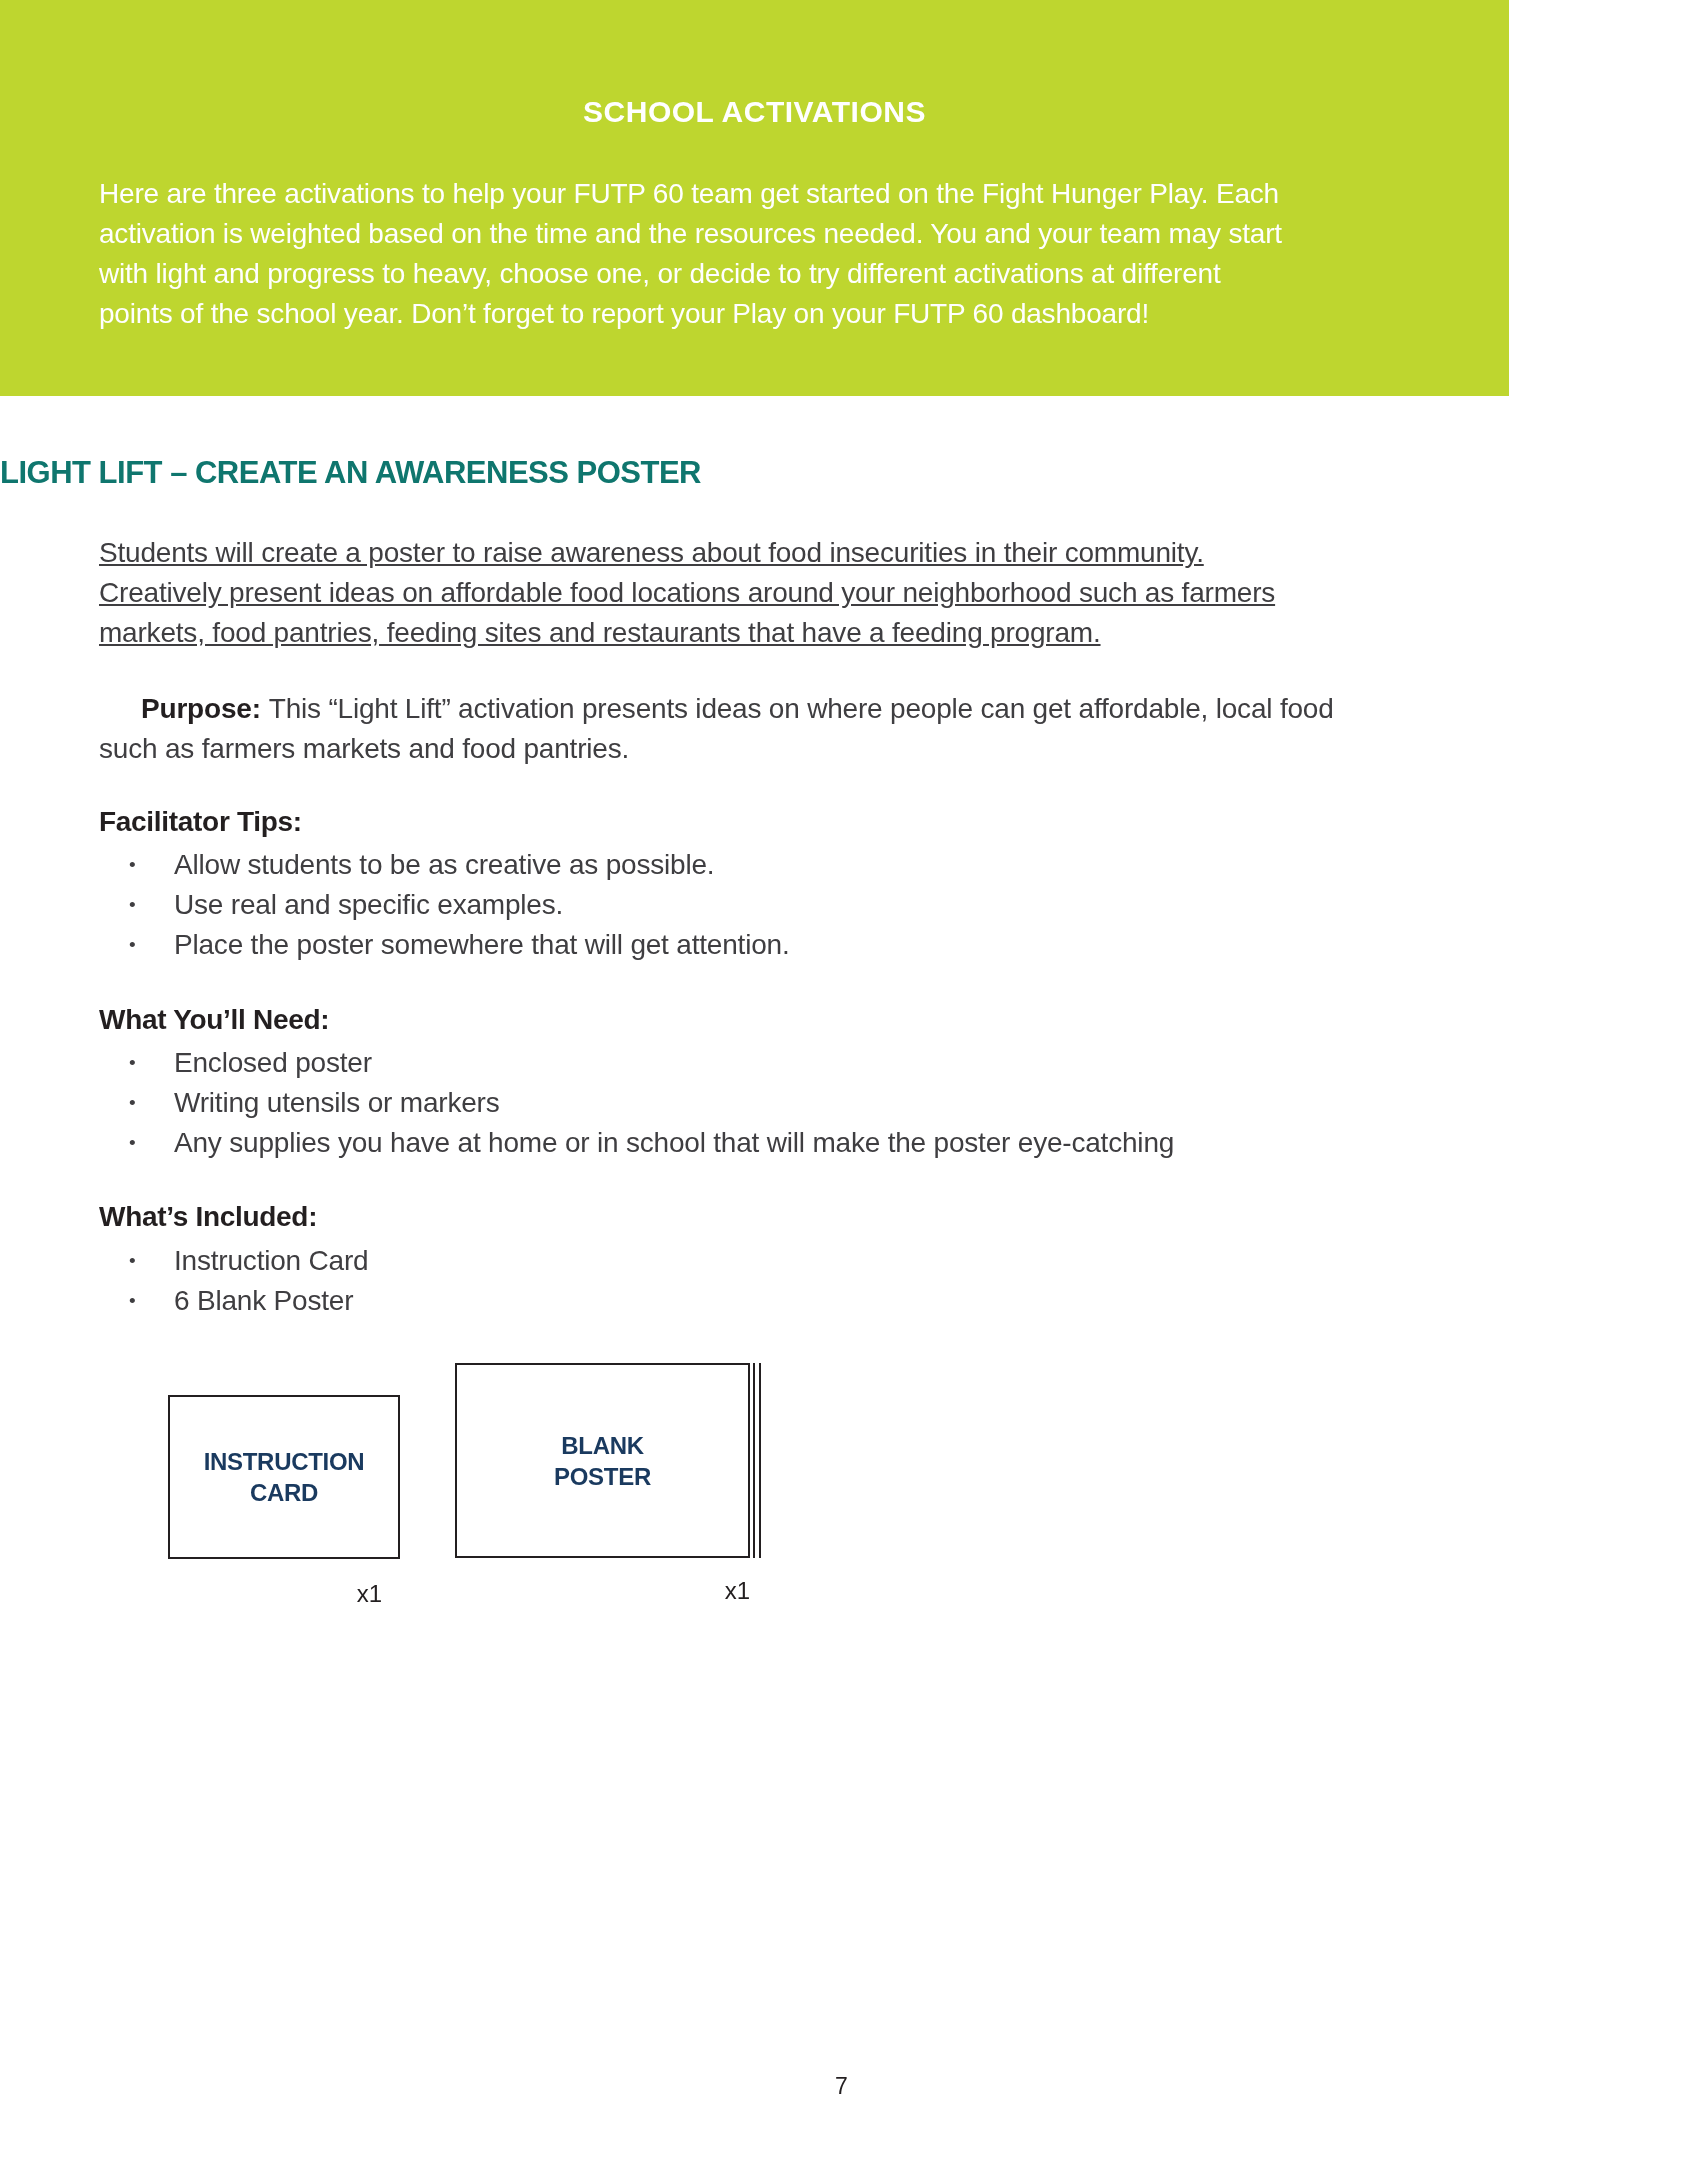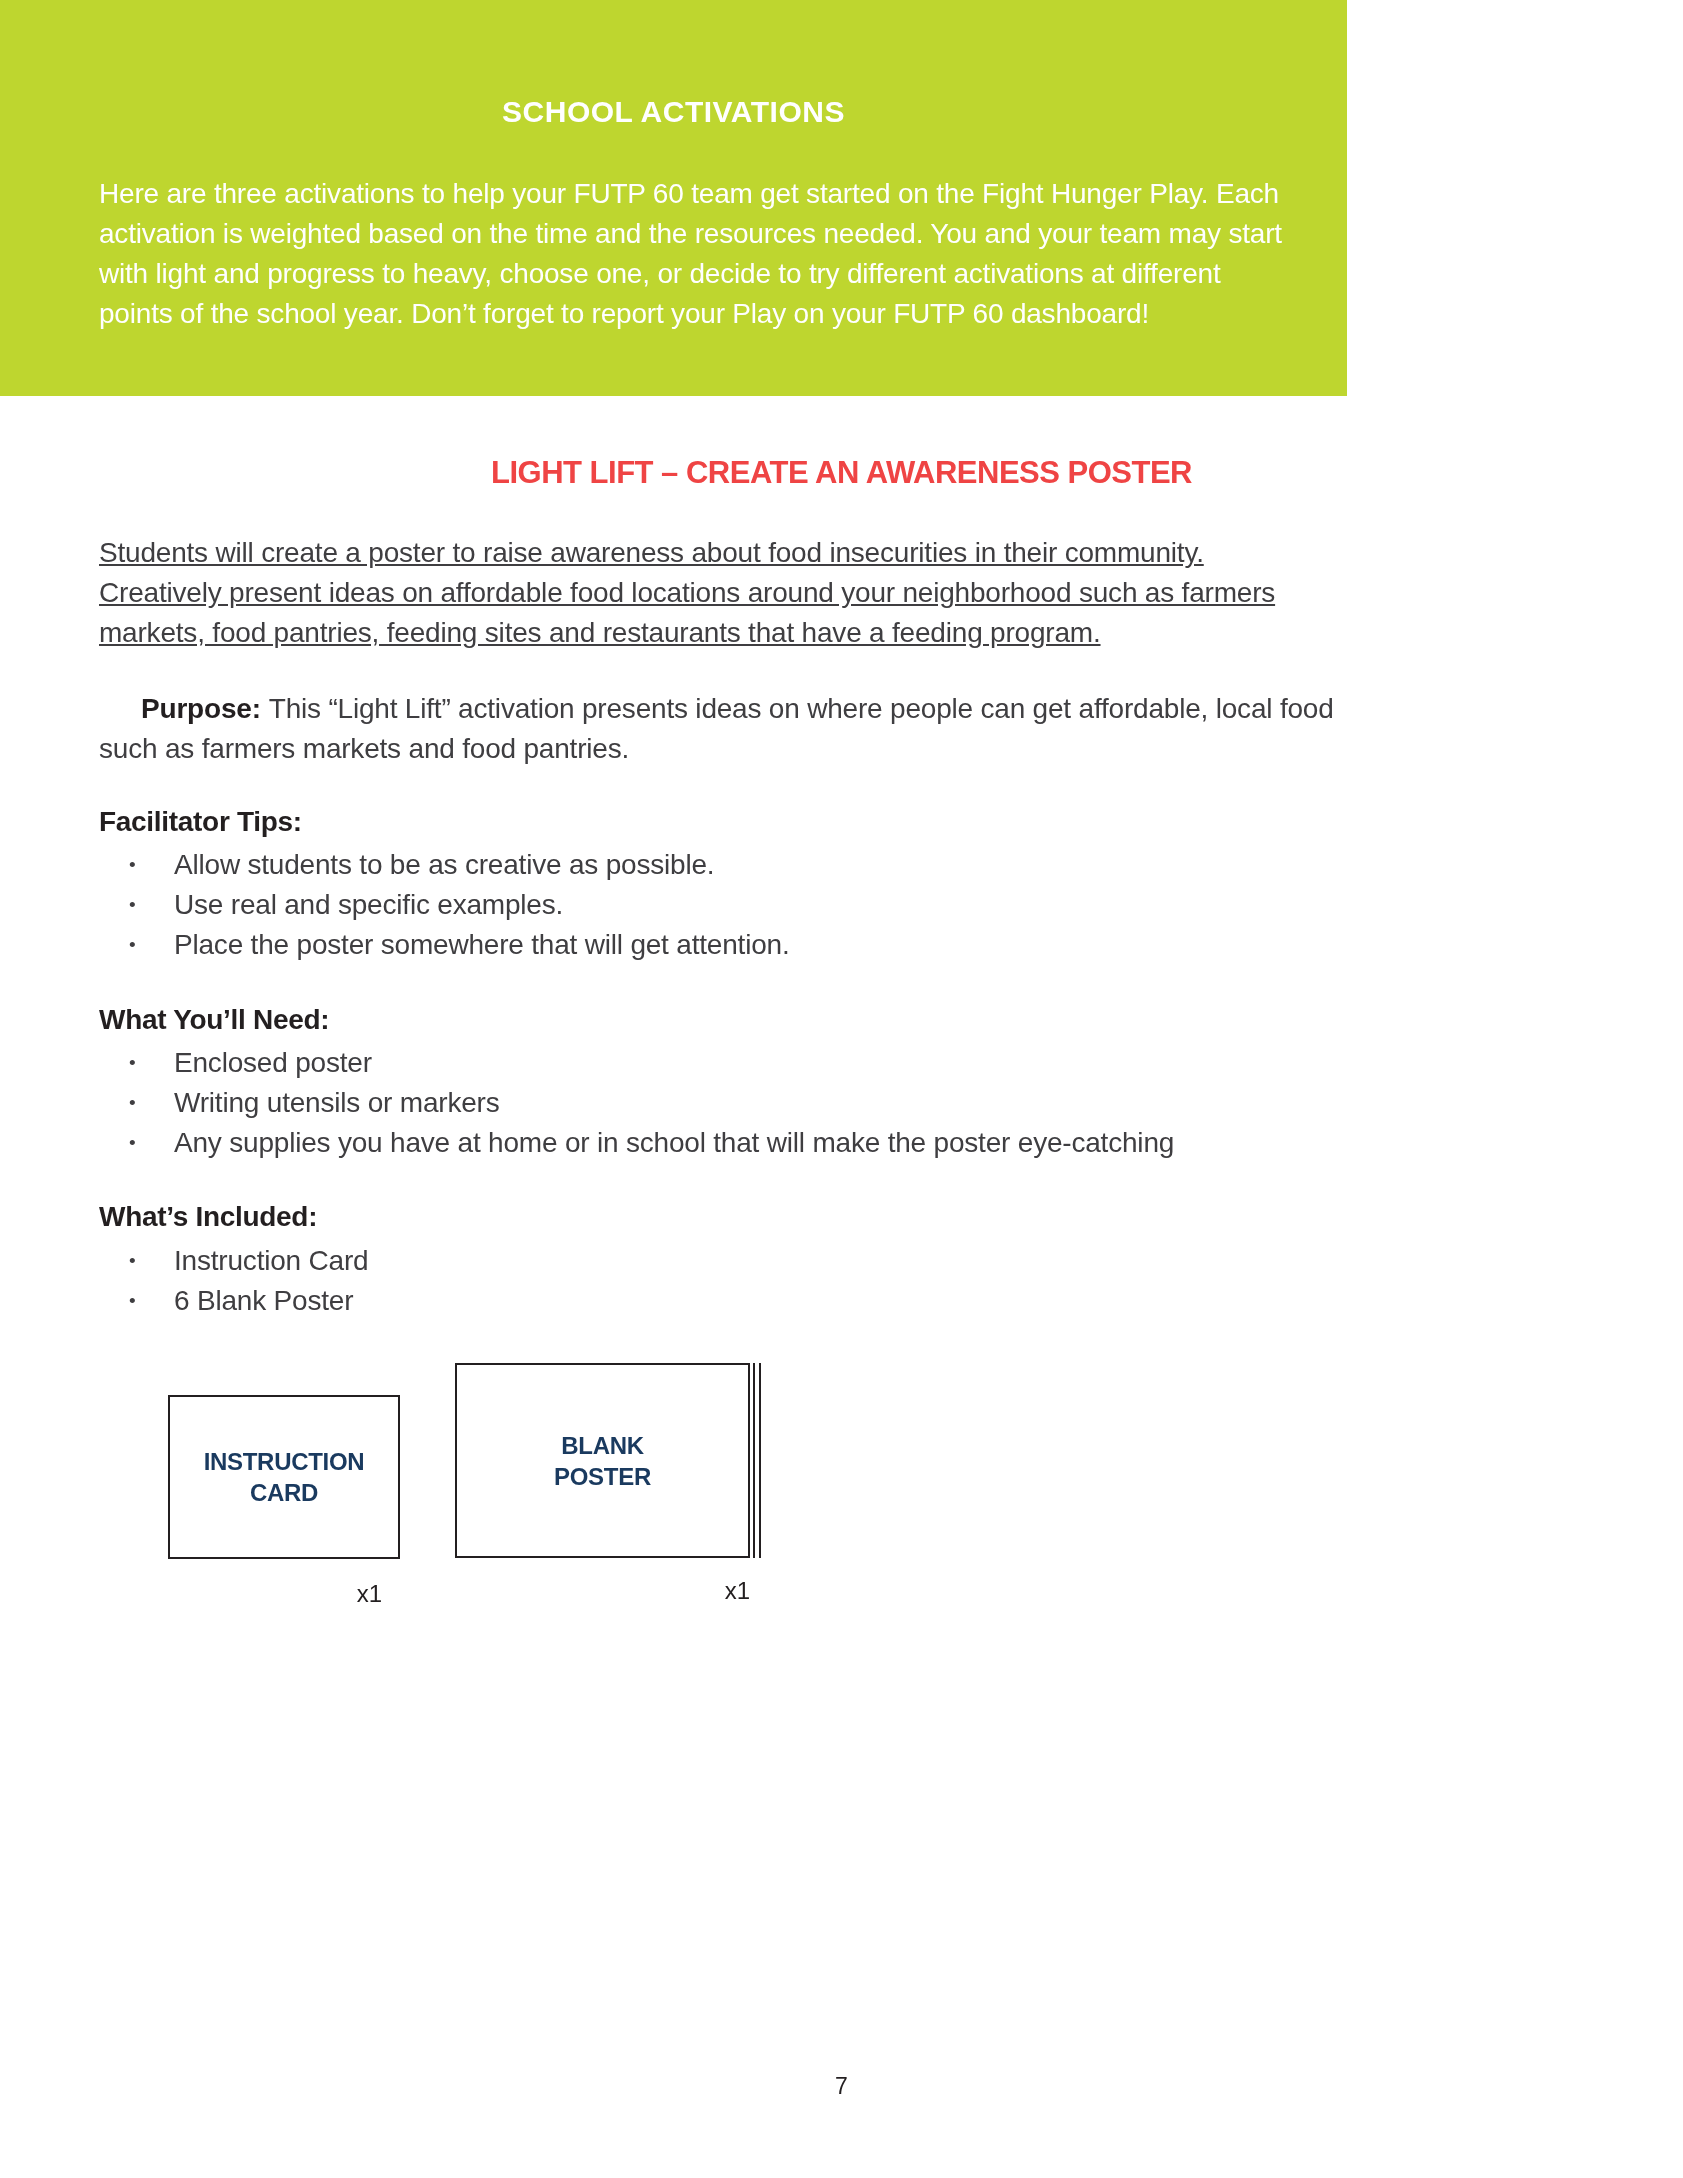--- a/index.html
+++ b/index.html
@@ -8,21 +8,21 @@
     width: 1683px;
     height: 2178px;
     background: #ffffff;
     font-family: "Liberation Sans", sans-serif;
     overflow: hidden;
   }
   
   .band {
     position: absolute;
     left: 0; top: 0;
-    width: 1347px; height: 396px;
+    width: 1509px; height: 396px;
     background: #bed62f;
   }
   .band-title {
     position: absolute;
     left: 0; top: 95px;
     width: 100%;
     text-align: center;
     color: #ffffff;
     font-size: 30px;
     font-weight: bold;
@@ -35,22 +35,22 @@
     color: #ffffff;
     font-size: 28px;
     line-height: 40px;
     letter-spacing: -0.2px;
     white-space: pre-line;
   }
   .section-title {
     position: absolute;
     left: 0; top: 455px;
     width: 100%;
-    text-align: center;
-    color: #ef4444;
+    text-align: left;
+    color: #0f766e;
     font-size: 31px;
     font-weight: bold;
     letter-spacing: -0.5px;
   }
   .par {
     position: absolute;
     left: 99px;
     width: 1465px;
     color: #3f3e41;
     font-size: 28px;

